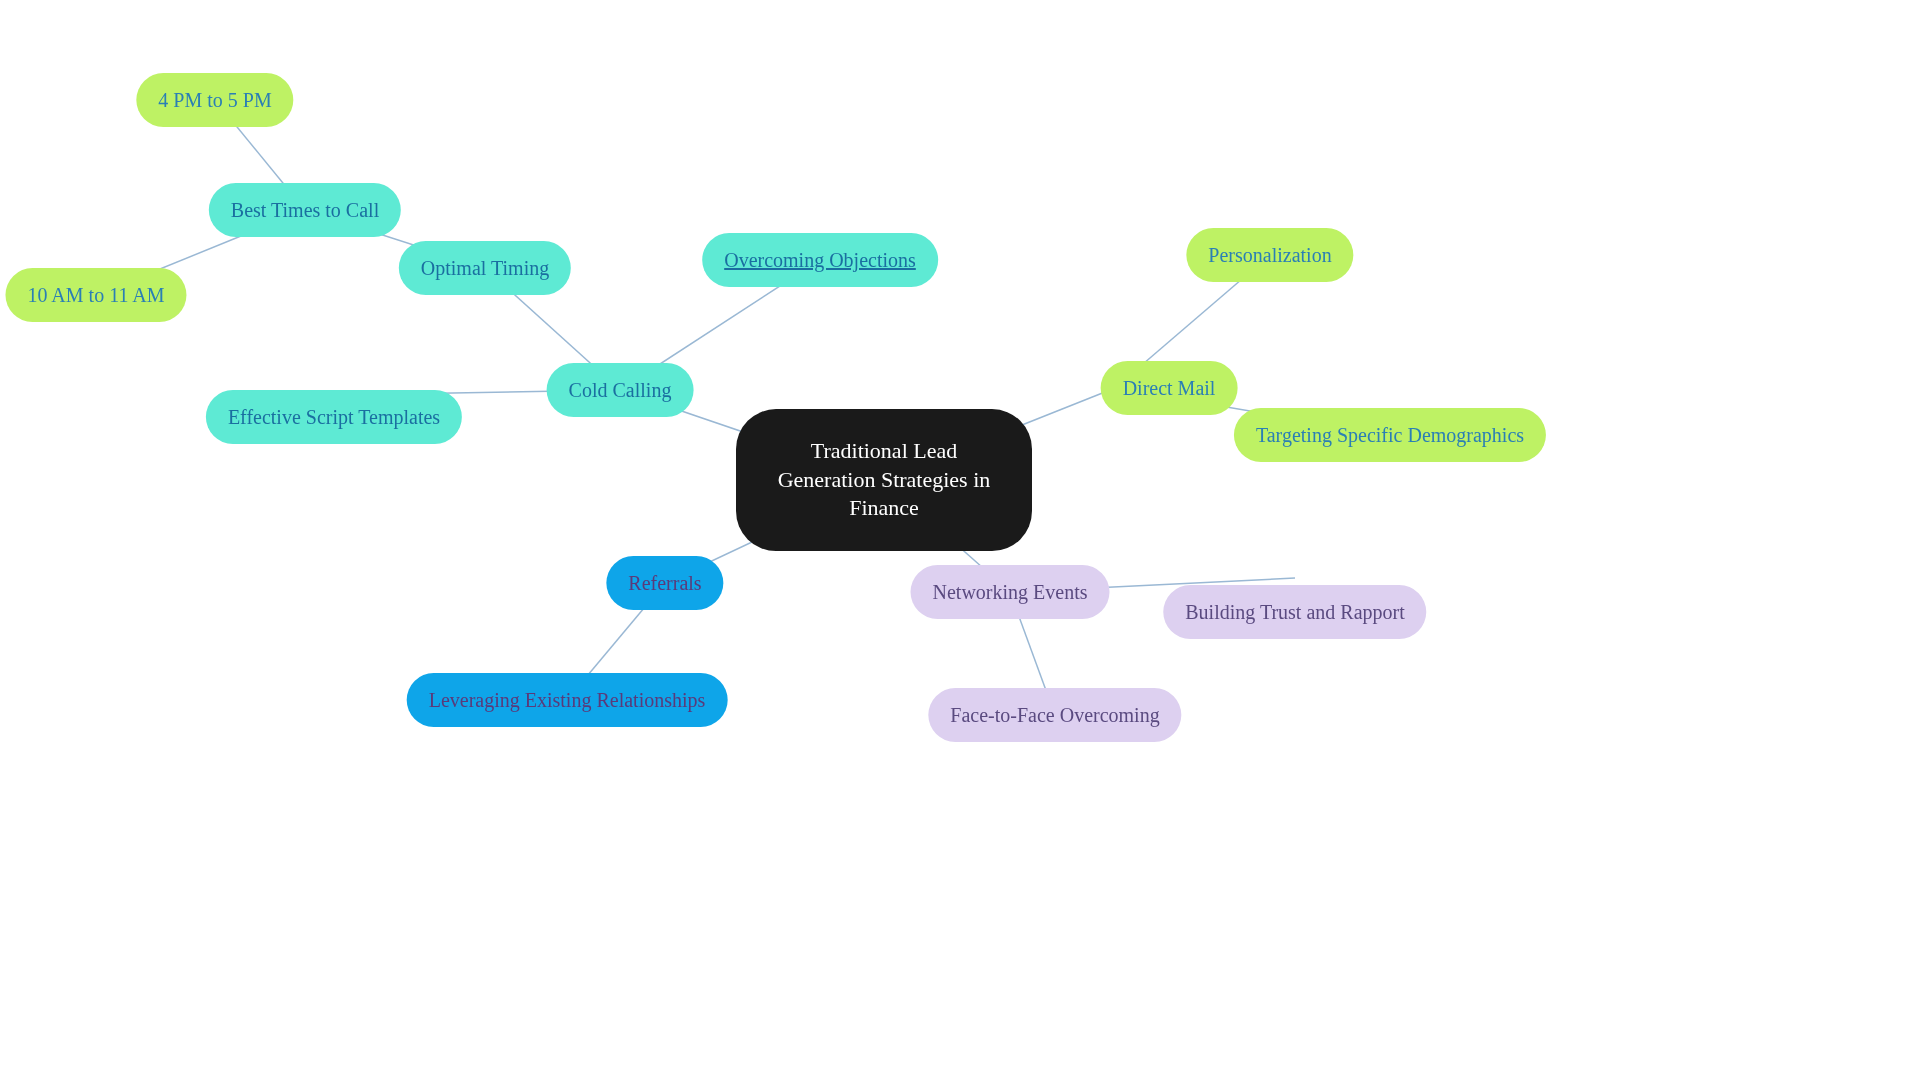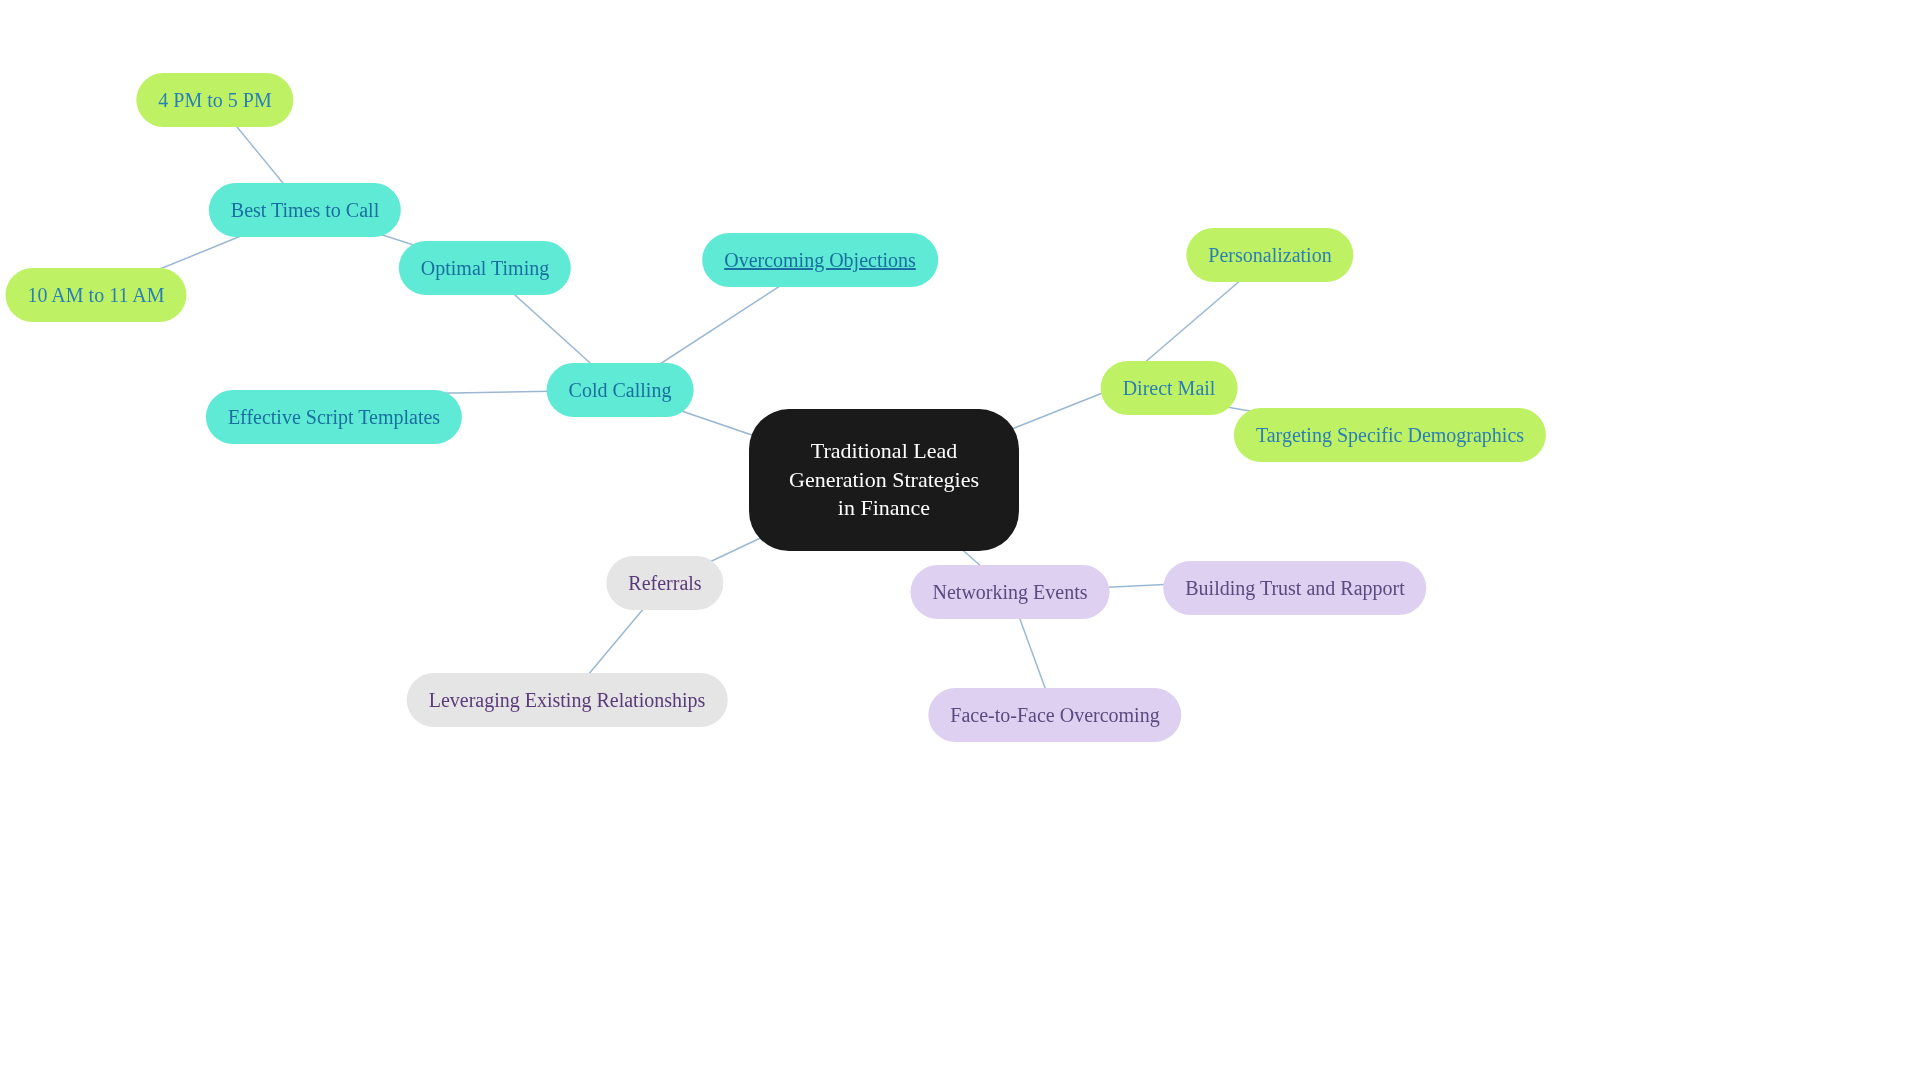--- a/index.html
+++ b/index.html
@@ -33,35 +33,35 @@
       line-height: 1.3;
       padding: 14px 22px;
       transform: translate(-50%, -50%);
     }
     .node-center {
       background: #1a1a1a;
       color: #ffffff;
       font-size: 22px;
       font-weight: 500;
       border-radius: 40px;
-      width: 270px;
+      width: 296px;
       padding: 28px 30px;
     }
     .node-blue {
       background: #5eead4;
       color: #1a6fa0;
       border: none;
     }
     .node-blue-light {
       background: #bef264;
       color: #2a7fb5;
       border: none;
     }
     .node-purple {
-      background: #e5e5e5;
+      background: #0ea5e9;
       color: #5a3a7a;
       border: none;
     }
     .node-purple-light {
       background: #ddd0f0;
       color: #5a4a80;
       border: none;
     }
   </style>
 </head>
@@ -96,16 +96,16 @@
       <div class="node node-blue" style="left: 334px; top: 395px; margin-top: 22px;">Effective Script Templates</div>
       <div class="node node-blue" style="left: 820px; top: 260px; text-decoration: underline;">Overcoming Objections</div>
       <div class="node node-blue-light" style="left: 1169px; top: 388px;">Direct Mail</div>
       <div class="node node-blue-light" style="left: 1270px; top: 255px;">Personalization</div>
       <div class="node node-blue-light" style="left: 1390px; top: 435px;">Targeting Specific
 Demographics</div>
       <div class="node node-purple" style="left: 665px; top: 583px;">Referrals</div>
       <div class="node node-purple" style="left: 567px; top: 700px;">Leveraging Existing
 Relationships</div>
       <div class="node node-purple-light" style="left: 1010px; top: 592px;">Networking Events</div>
-      <div class="node node-purple-light" style="left: 1295px; top: 588px;">Building Trust and Rapport</div>
+      <div class="node node-purple-light" style="left: 1295px; top: 612px;">Building Trust and Rapport</div>
       <div class="node node-purple-light" style="left: 1055px; top: 715px;">Face-to-Face Overcoming</div>
     </div>
 </div>
 
 </body></html>

